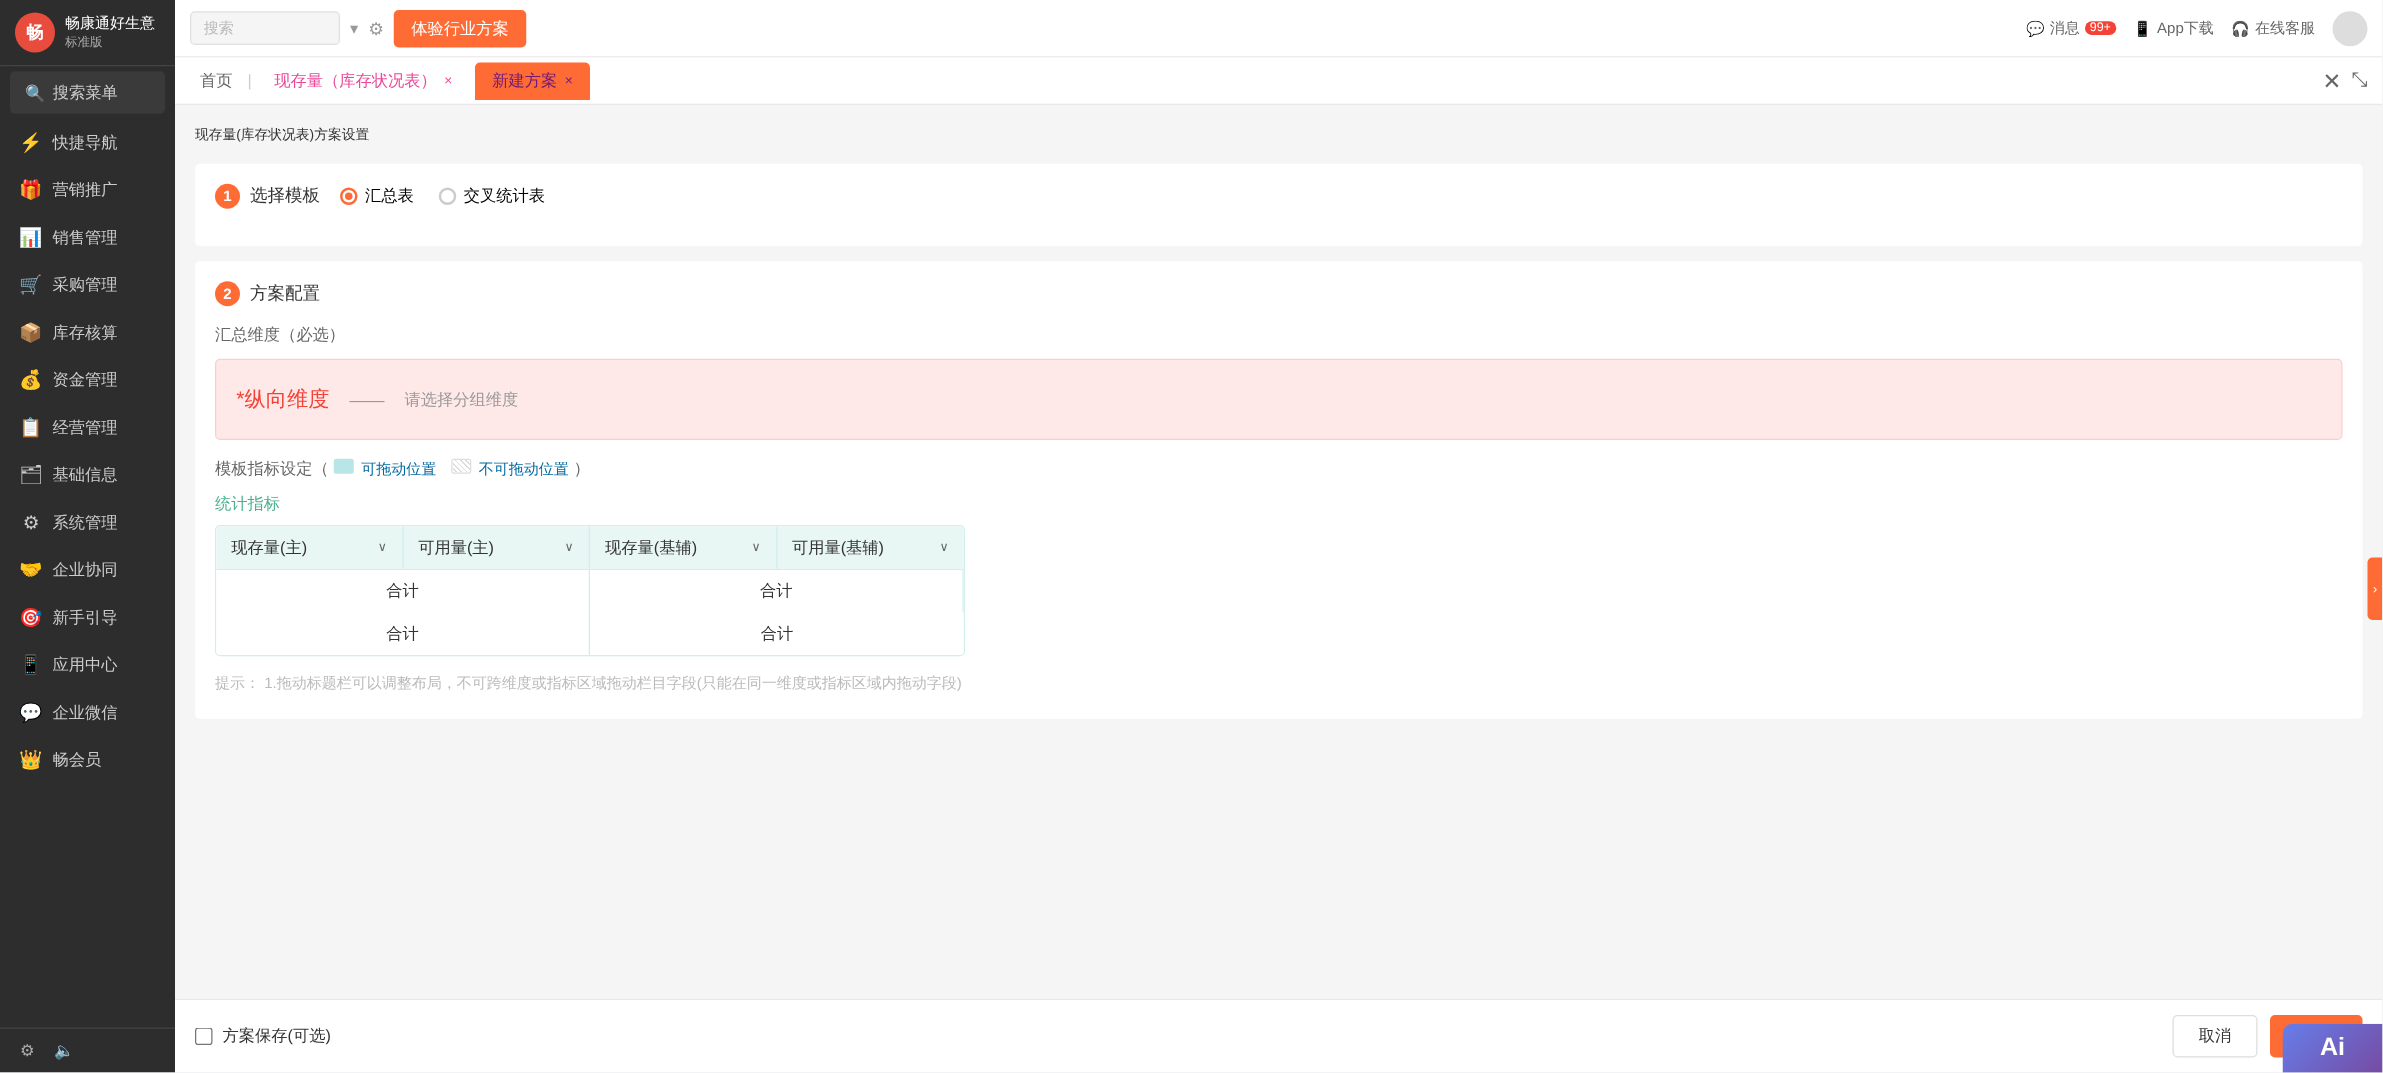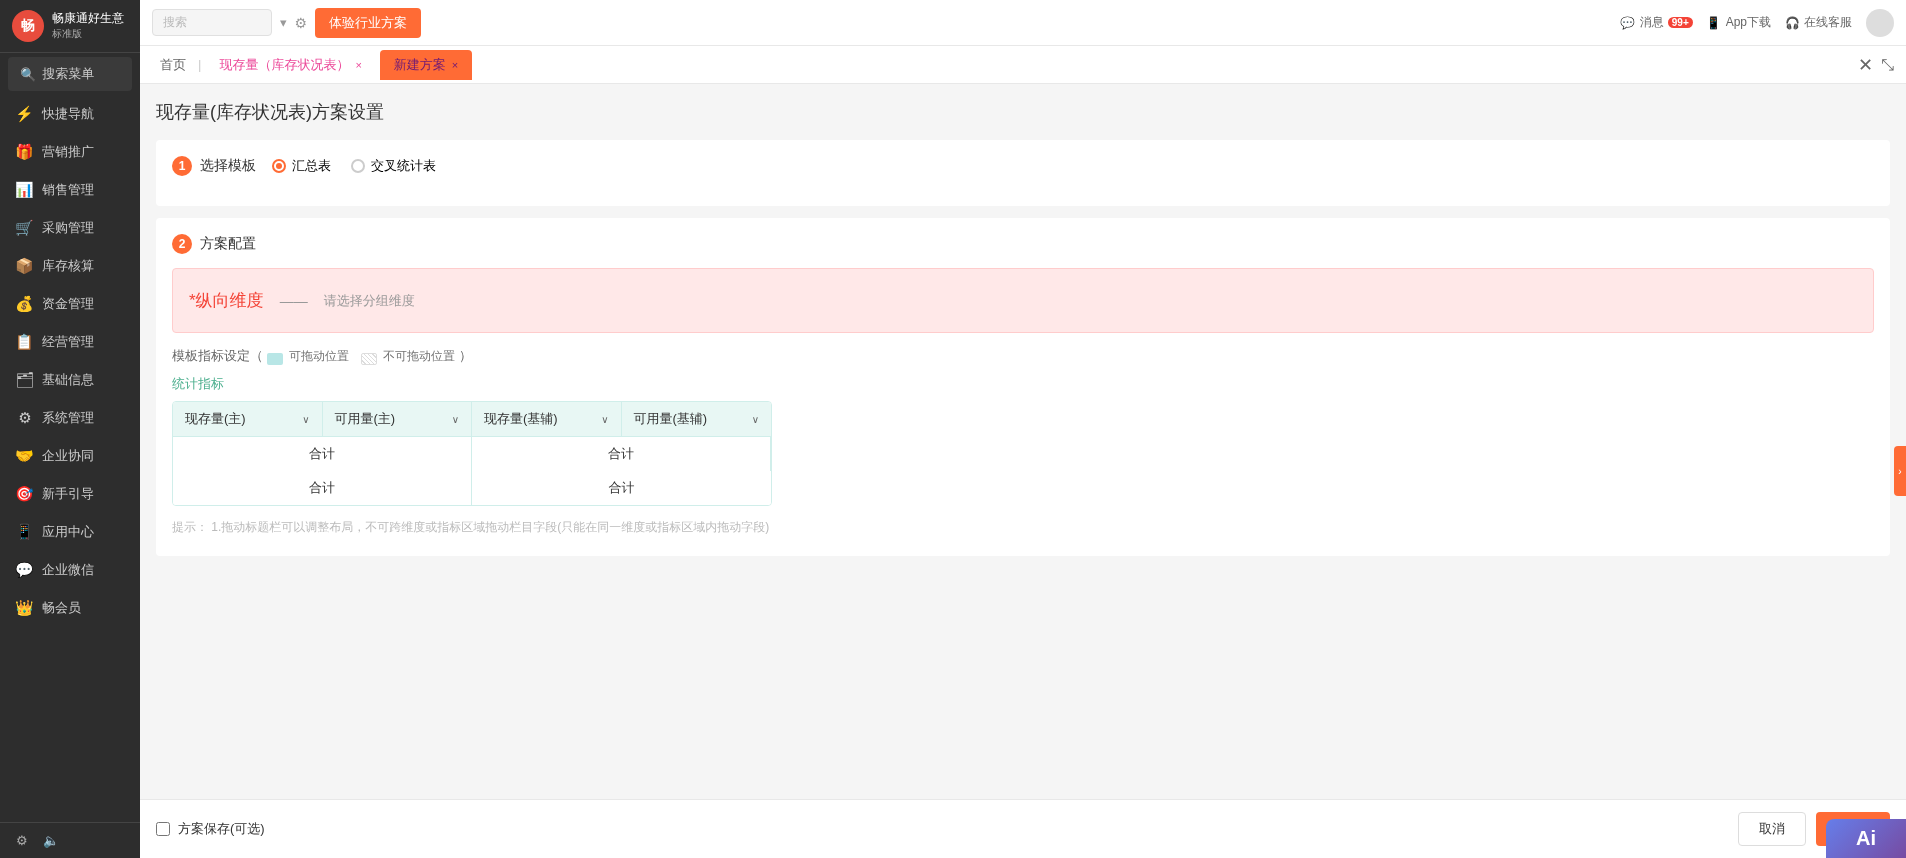--- a/index.html
+++ b/index.html
@@ -92,21 +92,21 @@
       color: white;
       border: none;
       border-radius: 4px;
       padding: 6px 14px;
       font-size: 13px;
       cursor: pointer;
       white-space: nowrap;
     }
     .topbar-right { display: flex; align-items: center; gap: 14px; }
     .topbar-right-item { display: flex; align-items: center; gap: 4px; font-size: 12px; color: #666; cursor: pointer; }
-    .badge { background: #f44336; color: white; font-size: 10px; border-radius: 8px; padding: 0 4px; font-weight: bold; }
+    .badge { background: #f44336; color: white; font-size: 10px; border-radius: 8px; padding: 0 4px; }
     .avatar-placeholder { width: 28px; height: 28px; background: #ddd; border-radius: 50%; }
 
     
     .tabs {
       background: #fff;
       display: flex; align-items: center;
       padding: 0 12px;
       border-bottom: 1px solid #e8e8e8;
       height: 38px;
       gap: 4px;
@@ -123,21 +123,21 @@
       background: #ff6b35;
       color: #701a75;
     }
     .tab-close { font-size: 11px; cursor: pointer; }
 
     
     .page-content { flex: 1; overflow-y: auto; background: #f5f5f5; position: relative; }
     .page-inner { padding: 16px; }
 
     .page-title {
-      font-size: 18px;
+      font-size: 11px;
       color: #333;
       margin-bottom: 16px;
     }
 
     
     .section-card {
       background: white;
       border-radius: 4px;
       padding: 16px;
       margin-bottom: 12px;
@@ -179,21 +179,21 @@
       background: #ffe8e8;
       border: 1px solid #ffcccc;
       border-radius: 4px;
       padding: 20px 16px;
       display: flex; align-items: center; gap: 16px;
       margin-bottom: 14px;
     }
     .dimension-required { color: #f44336; font-size: 17px; }
     .dimension-arrow { color: #999; font-size: 14px; }
     .dimension-placeholder { color: #999; font-size: 13px; }
-    .legend-item { display: flex; align-items: flex-end; gap: 6px; font-size: 12px; color: #737373; }
+    .legend-item { display: flex; align-items: flex-start; gap: 6px; font-size: 12px; color: #0369a1; }
     .legend-box { width: 16px; height: 12px; border-radius: 2px; }
     .legend-draggable { background: #b8e6e6; }
     .legend-fixed {
       background: white;
       border: 1px solid #ddd;
       position: relative;
       overflow: hidden;
     }
     .legend-fixed::after {
       content: '';
@@ -450,20 +450,21 @@
             </div>
           </div>
         </div>
 
         <div class="section-card">
           <div class="step-header">
             <div class="step-num">2</div>
             <span class="step-title">方案配置</span>
           </div>
 
+          <div class="section-label">汇总维度（必选）</div>
           <div class="dimension-area">
             <span class="dimension-required">*纵向维度</span>
             <span class="dimension-arrow">——</span>
             <span class="dimension-placeholder">请选择分组维度</span>
           </div>
 
           <div style="display:flex;align-items:center;gap:4px;margin-bottom:10px;">
             <span style="font-size:13px;color:#666;">模板指标设定（</span>
             <div class="legend-item">
               <div class="legend-box legend-draggable"></div>

